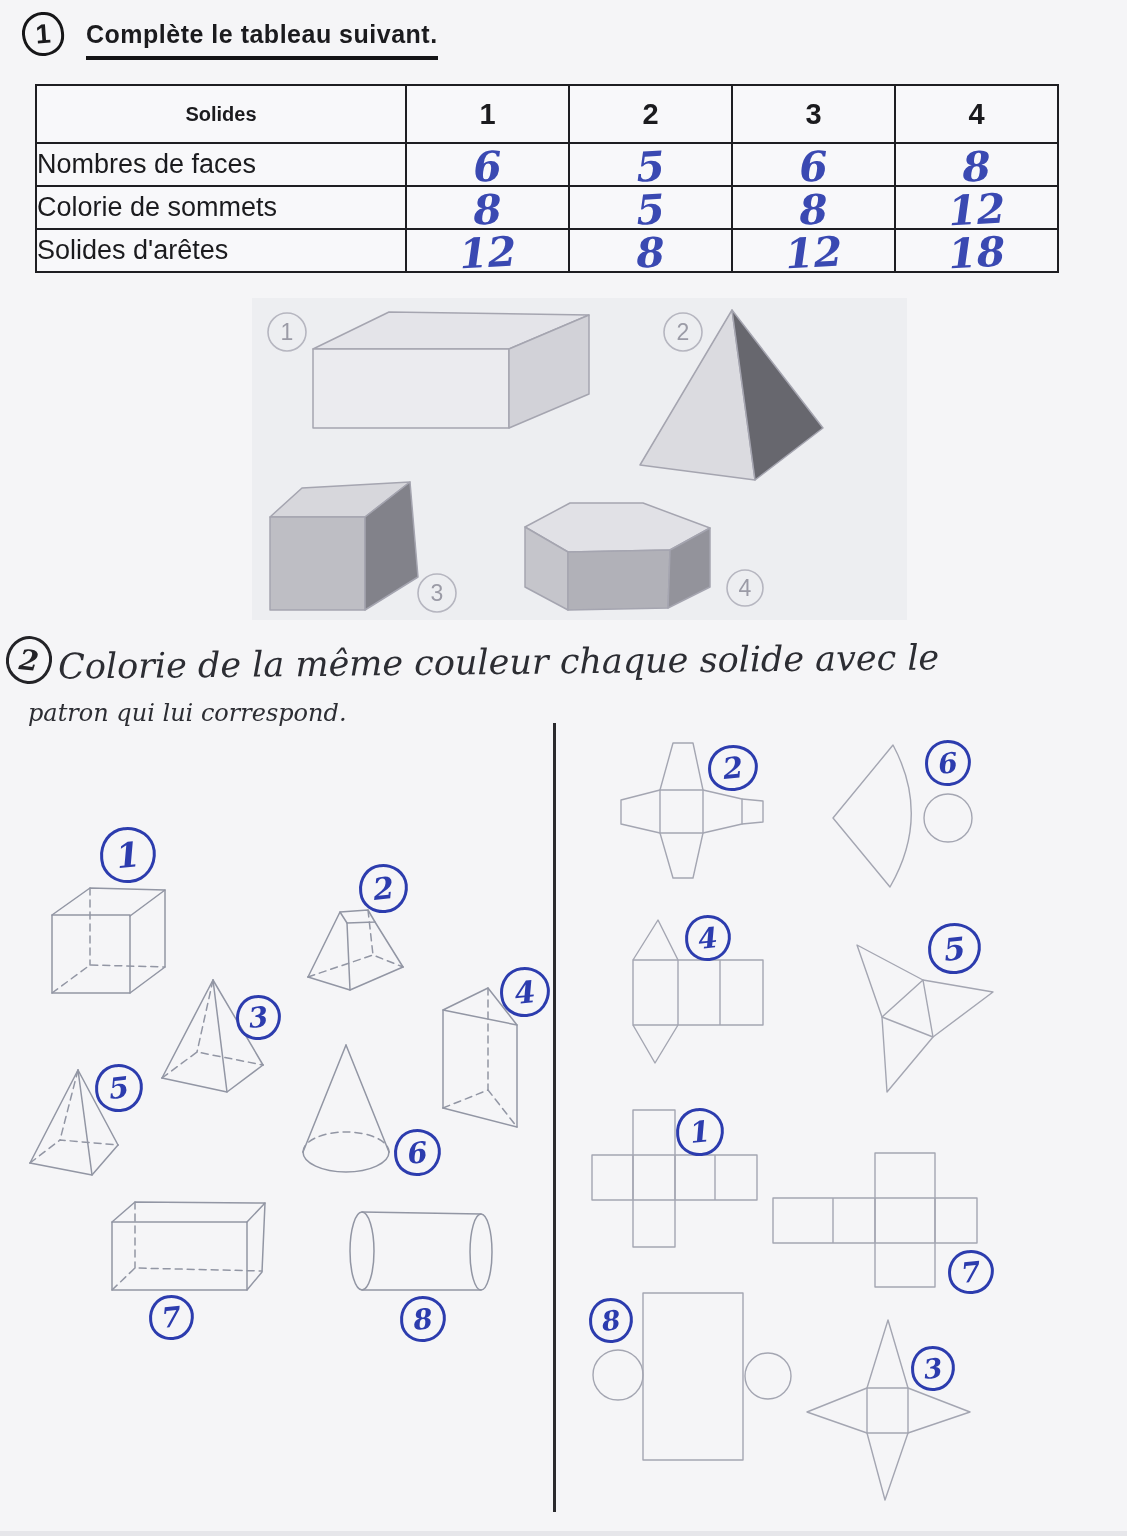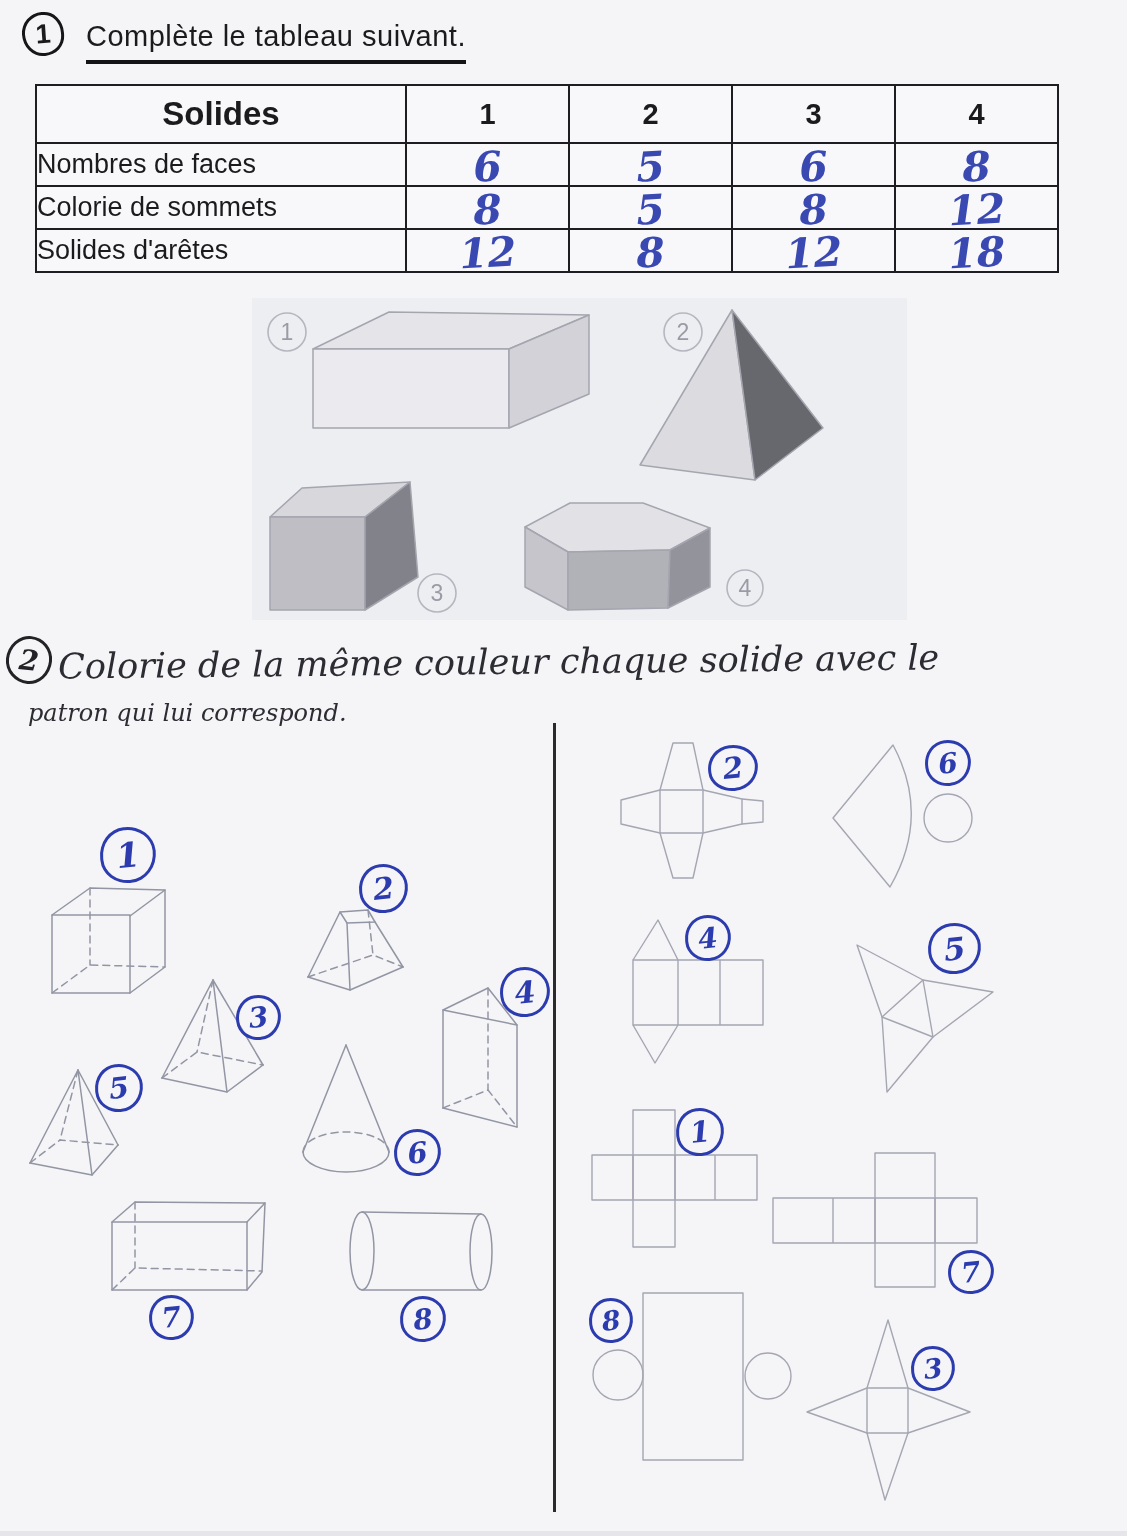--- a/index.html
+++ b/index.html
@@ -10,32 +10,32 @@
   }
   
   .ex1-num{
     position:absolute; left:22px; top:12px; width:42px; height:44px;
     border:3px solid #161618; border-radius:52% 48% 50% 50% / 50% 52% 46% 54%;
     display:flex; align-items:center; justify-content:center;
     font-weight:bold; font-size:27px; box-sizing:border-box; transform:rotate(-4deg);
   }
   .ex1-title{
     position:absolute; left:86px; top:20px; margin:0;
-    font-size:29px; font-weight:normal; letter-spacing:.5px;
+    font-size:25px; font-weight:bold; letter-spacing:.5px;
     border-bottom:4px solid #141416; padding-bottom:7px;
   }
   
   table.solids{
     position:absolute; left:35px; top:84px; width:1022px;
     border-collapse:collapse; table-layout:fixed; background:#f8f8fa;
   }
   table.solids td, table.solids th{
     border:2.6px solid #1e1e22; padding:0; box-sizing:border-box; overflow:visible;
   }
-  th.sol-head{ font-size:33px; font-weight:bold; height:58px; text-align:center;}
+  th.sol-head{ font-size:20px; font-weight:bold; height:58px; text-align:center;}
   th.col-head{ font-size:29px; font-weight:bold; text-align:center;}
   td.row-label{ font-size:27px; padding:4px 0 4px 10px; height:38px;}
   td.val{ text-align:center; vertical-align:middle;}
   .hw-num{
     font-family:"DejaVu Serif", serif; font-style:italic; font-weight:bold;
     color:#3a49b2; font-size:41px; line-height:1; display:inline-block;
     transform:rotate(-3deg) translateY(3px);
   }
   
   .ex2-num{

